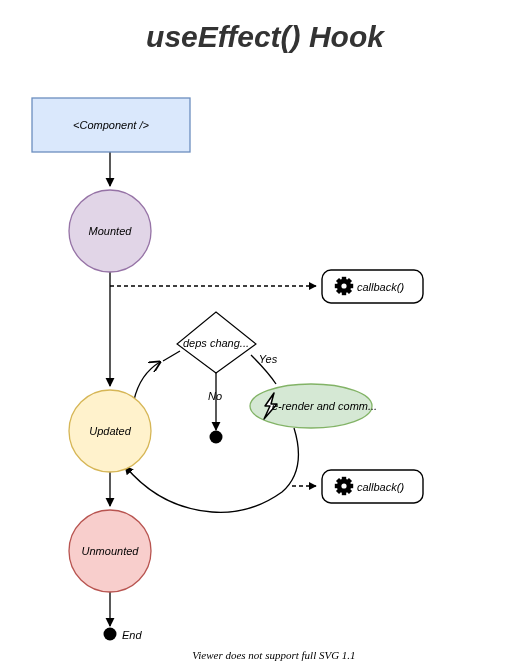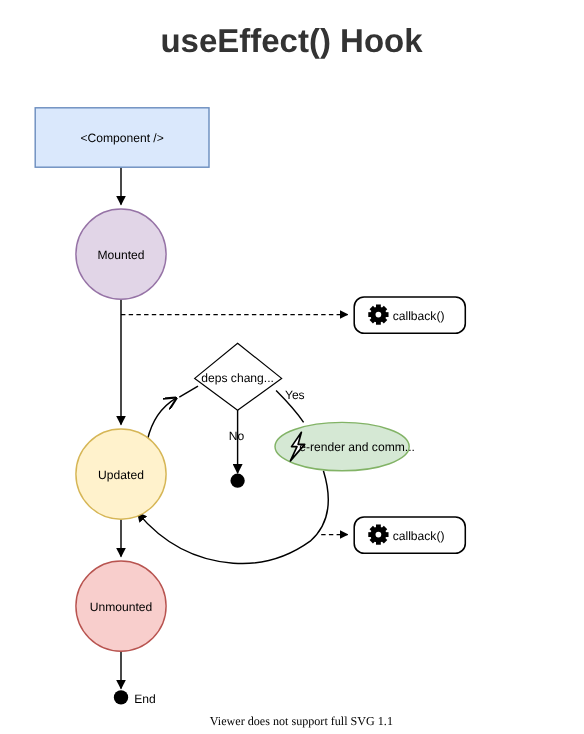--- a/index.html
+++ b/index.html
@@ -2,21 +2,21 @@
 <html><head>
 <meta charset="utf-8">
 <style>
   html,body{margin:0;padding:0;background:#ffffff;}
   body{
     width:531px;height:667px;
     font-family:"Liberation Sans", sans-serif;
     overflow:hidden;
     position:relative;
   }
-  #diagram-root{position:relative;width:531px;height:667px;}
+  #diagram-root{position:relative;width:531px;height:667px;font-style:italic;}
   svg#flow{position:absolute;left:0;top:0;width:531px;height:667px;}
   .node-label{font-family:"Liberation Sans", sans-serif;font-size:11px;fill:#000000;}
   .edge-label{font-family:"Liberation Sans", sans-serif;font-size:11px;fill:#000000;}
   .title-text{font-family:"Liberation Sans", sans-serif;font-size:30px;font-weight:bold;fill:#333333;}
   .footer-text{font-family:"Liberation Serif", serif;font-size:11px;fill:#000000;}
   .solid-edge{fill:none;stroke:#000000;stroke-width:1.3;}
   .dashed-edge{fill:none;stroke:#000000;stroke-width:1.3;stroke-dasharray:4 3;}
 </style>
 </head>
 <body>

